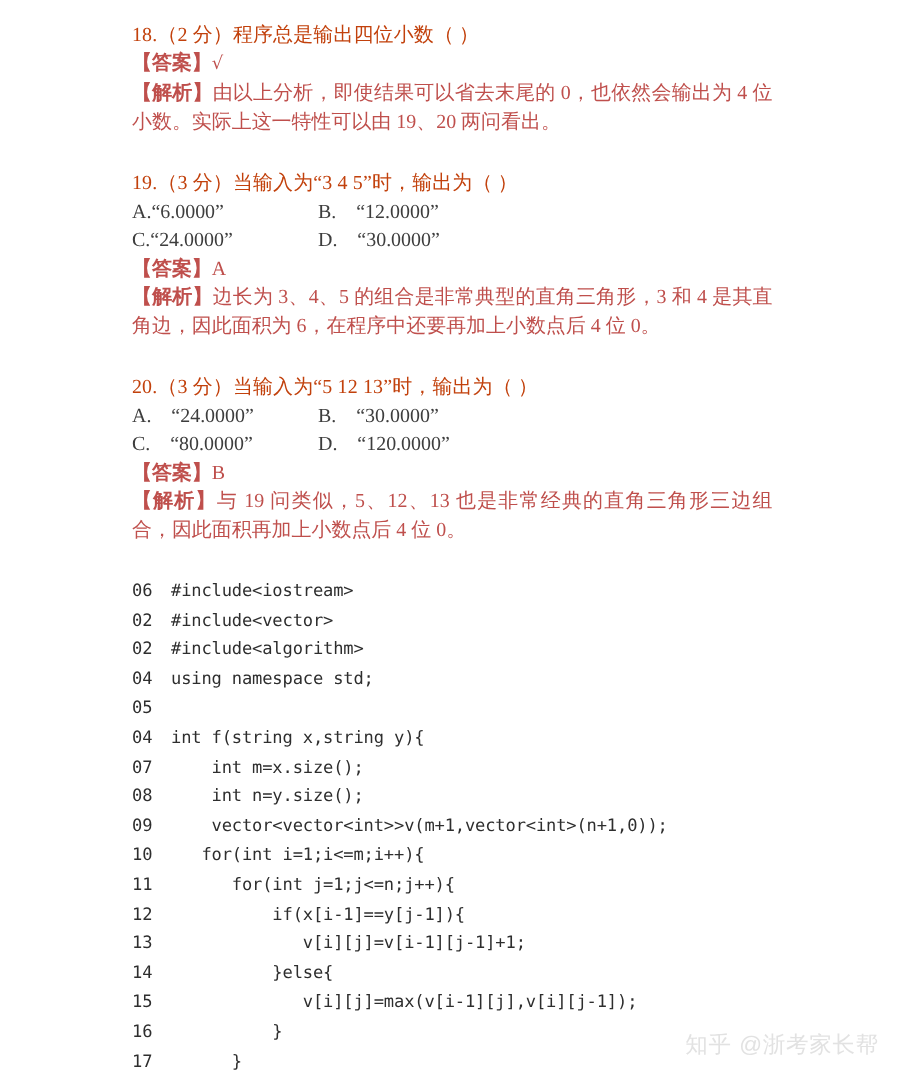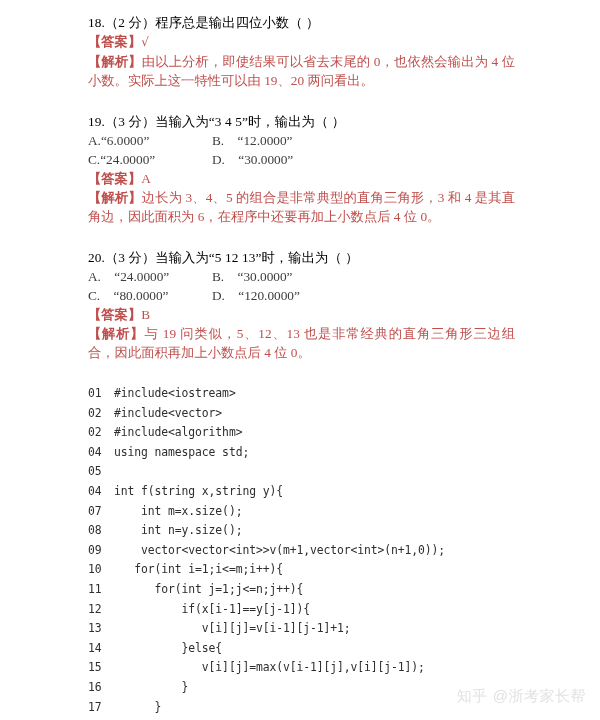--- a/index.html
+++ b/index.html
@@ -21,21 +21,21 @@
     height: 720px;
     box-sizing: border-box;
     padding: 13px 85px 0 88px;
   }
 
   
   .q-block {
     margin: 0;
   }
   .q-stem {
-    color: #000000;
+    color: #c2410c;
     font-size: 13.3px;
     line-height: 19px;
     letter-spacing: 0.1px;
     white-space: nowrap;
   }
   .opt-row {
     color: #3d3d3d;
     font-size: 13.3px;
     line-height: 19px;
     display: flex;
@@ -141,21 +141,21 @@
     </div>
     <div class="opt-row">
       <span class="opt opt-c">C.　“80.0000”</span>
       <span class="opt">D.　“120.0000”</span>
     </div>
     <div class="ans-line"><span class="tag">【答案】</span><span>B</span></div>
     <div class="exp-line"><span class="tag">【解析】</span><span>与 19 问类似，5、12、13  也是非常经典的直角三角形三边组合，因此面积再加上小数点后 4 位 0。</span></div>
   </div>
 
   <div id="code-block">
-      <div class="code-line"><span class="ln">01</span><span class="src">#include&lt;iostream&gt;</span></div>
+      <div class="code-line"><span class="ln">06</span><span class="src">#include&lt;iostream&gt;</span></div>
       <div class="code-line"><span class="ln">02</span><span class="src">#include&lt;vector&gt;</span></div>
       <div class="code-line"><span class="ln">02</span><span class="src">#include&lt;algorithm&gt;</span></div>
       <div class="code-line"><span class="ln">04</span><span class="src">using namespace std;</span></div>
       <div class="code-line"><span class="ln">05</span><span class="src"></span></div>
       <div class="code-line"><span class="ln">04</span><span class="src">int f(string x,string y){</span></div>
       <div class="code-line"><span class="ln">07</span><span class="src">    int m=x.size();</span></div>
       <div class="code-line"><span class="ln">08</span><span class="src">    int n=y.size();</span></div>
       <div class="code-line"><span class="ln">09</span><span class="src">    vector&lt;vector&lt;int&gt;&gt;v(m+1,vector&lt;int&gt;(n+1,0));</span></div>
       <div class="code-line"><span class="ln">10</span><span class="src">   for(int i=1;i&lt;=m;i++){</span></div>
       <div class="code-line"><span class="ln">11</span><span class="src">      for(int j=1;j&lt;=n;j++){</span></div>

